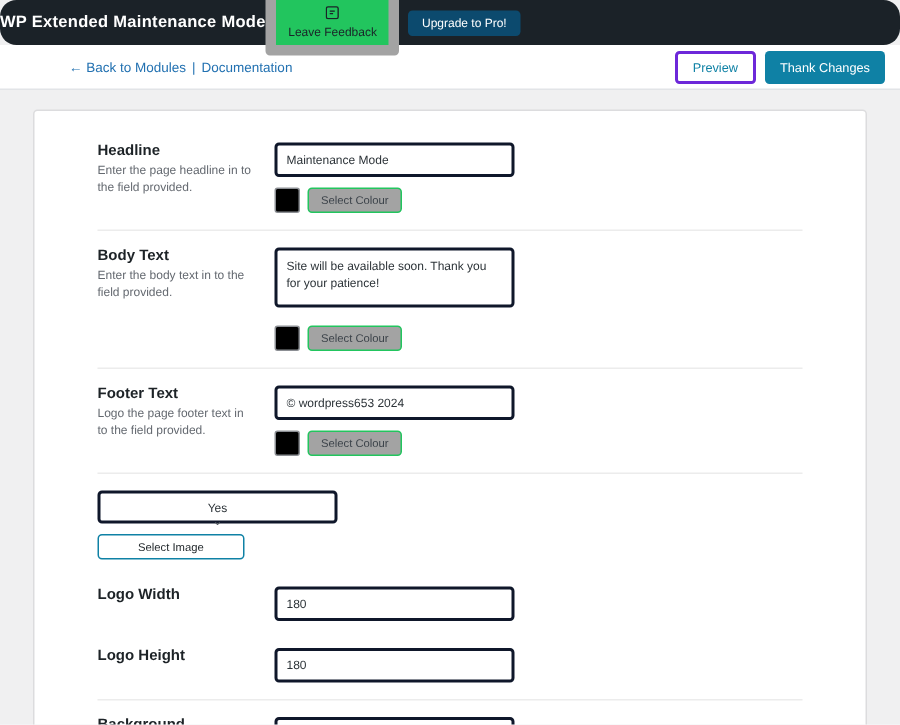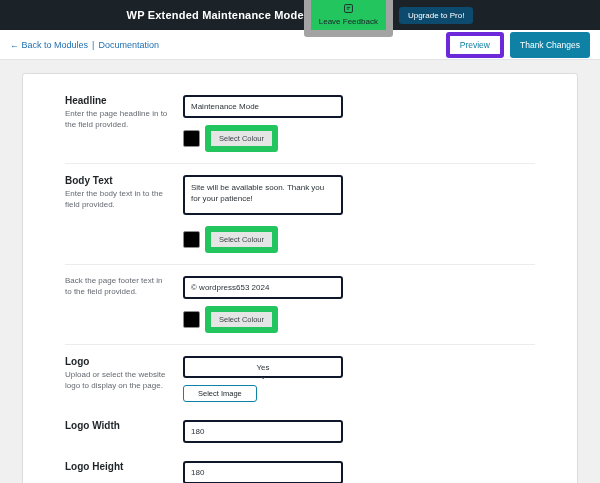--- a/index.html
+++ b/index.html
@@ -1,40 +1,41 @@
 <!DOCTYPE html>
 <html><head>
 <meta charset="utf-8">
 <style>
   * { margin:0; padding:0; box-sizing:border-box; }
   html,body { width:600px; height:483px; font-family:"Liberation Sans", sans-serif; background:#f0f0f1; overflow:hidden; }
 
   
   .top-bar {
     height:30px; background:#1b2228; color:#fff;
-    display:flex; align-items:center; justify-content:center;
-    padding:0 20px;
+    display:flex; align-items:center; justify-content:flex-start;
+    padding:0 0;
+    border-radius:11px;
   }
   .top-bar .app-title { font-size:11px; font-weight:bold; letter-spacing:.2px; }
   .top-bar-actions { display:flex; gap:6px; align-items:center; }
   .btn { border:none; border-radius:3px; cursor:pointer; font-family:inherit; display:inline-flex; align-items:center; gap:4px; }
   .btn-feedback { background:#22c55e; color:#1b2228; font-size:8px; padding:4px 8px; border:7px solid #a3a3a3;flex-direction:column; }
   .btn-upgrade { background:#0c4a6e; color:#fff; font-size:8px; padding:4px 9px; }
   .fb-icon { width:9px; height:9px; display:inline-block; }
 
   
   .sub-bar {
     height:30px; background:#fff; border-bottom:1px solid #e2e4e7;
     display:flex; align-items:center; justify-content:space-between; padding:0 10px;
   }
-  .nav-links { font-size:9px; color:#2271b1; display:flex; gap:4px; align-items:center; }
+  .nav-links { font-size:9px; color:#2271b1; display:flex; gap:4px; align-items:center;margin-left:36px; }
   .nav-links a { color:#2271b1; text-decoration:none; cursor:pointer; }
   .nav-sep { color:#2271b1; }
   .sub-actions { display:flex; gap:6px; }
-  .btn-preview { background:#fff; color:#0f81a5; border:4px solid #6d28d9; font-size:8.5px; padding:4px 10px; }
+  .btn-preview { background:#fff; color:#0f81a5; border:2px solid #6d28d9; font-size:8.5px; padding:4px 10px; }
   .btn-save { background:#0f81a5; color:#fff; font-size:8.5px; padding:4px 10px; }
 
   
   .content { padding:13px 22px; }
   .card {
     background:#fff; border:1px solid #dcdcde; border-radius:3px;
     padding:12px 42px 14px 42px;
     min-height:385px;
   }
   .row { display:flex; padding:9px 0; }
@@ -53,26 +54,26 @@
   .select-box {
     display:flex; align-items:center; justify-content:space-between; cursor:pointer;
     height:22px;
     flex-direction:column;
   }
   .chev { font-size:8px; color:#50575e; }
 
   .color-control { display:flex; align-items:center; gap:5px; margin-top:7px; }
   .swatch { width:17px; height:17px; background:#000; border:1px solid #8c8f94; border-radius:2px; display:inline-block; cursor:pointer; }
   .small-btn {
-    background:#e5e5e5; border:6px solid #22c55e; border-radius:3px;
+    background:#a3a3a3; border:1px solid #22c55e; border-radius:3px;
     font-size:7.5px; color:#3c434a; padding:3px 8px; cursor:pointer; font-family:inherit;
   }
   .img-btn {
     background:#fff; border:1px solid #0f81a5; border-radius:3px;
-    font-size:7.5px; color:#1d2327; padding:3px 14px; cursor:pointer; font-family:inherit;
+    font-size:7.5px; color:#1d2327; padding:3px 26px; cursor:pointer; font-family:inherit;
     margin-top:7px;
   }
 </style>
 </head>
 <body>
 
 <div class="top-bar">
   <div class="app-title">WP Extended Maintenance Mode</div>
   <div class="top-bar-actions">
     <button class="btn btn-feedback">
@@ -128,37 +129,34 @@
         <div class="color-control">
           <span class="swatch"></span>
           <button class="small-btn">Select Colour</button>
         </div>
       </div>
     </div>
     <div class="divider"></div>
 
     <div class="row">
       <div class="label-col">
-        <div class="f-desc">Back the page footer text in to the field provided.</div>
+        <div class="f-label">Footer Text</div>
+        <div class="f-desc">Logo the page footer text in to the field provided.</div>
       </div>
       <div class="field-col">
         <input class="text-input" type="text" value="© wordpress653 2024" style="">
         <div class="color-control">
           <span class="swatch"></span>
           <button class="small-btn">Select Colour</button>
         </div>
       </div>
     </div>
     <div class="divider"></div>
 
     <div class="row">
-      <div class="label-col">
-        <div class="f-label">Logo</div>
-        <div class="f-desc">Upload or select the website logo to display on the page.</div>
-      </div>
       <div class="field-col">
         <div class="select-box">
           <span>Yes</span>
           <span class="chev">⌄</span>
         </div>
         <button class="img-btn">Select Image</button>
       </div>
     </div>
 
     <div class="row">

